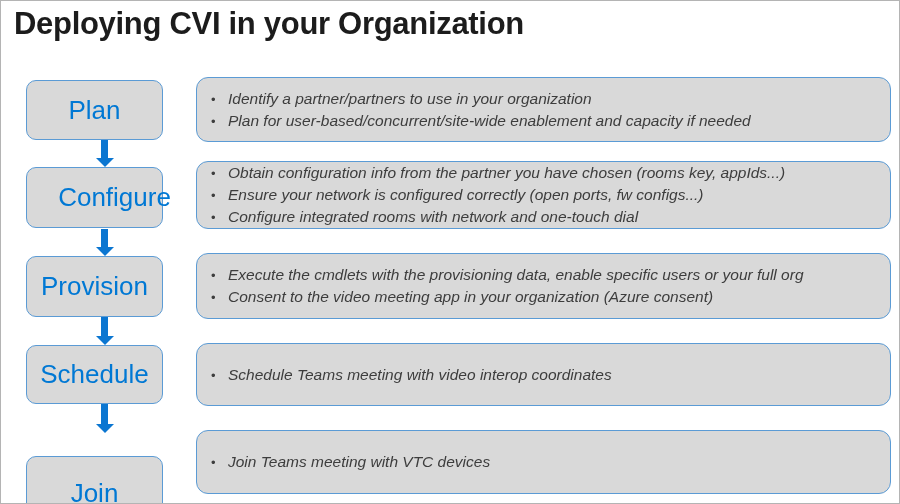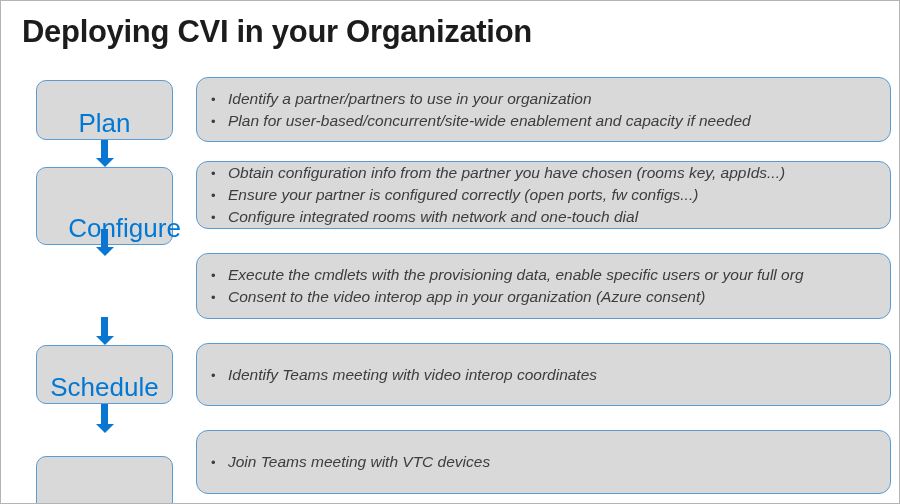--- a/index.html
+++ b/index.html
@@ -13,37 +13,37 @@
     width: 898px;
     height: 502px;
     background: #ffffff;
     border: 1px solid var(--frame-border, #b4b4b4);
     overflow: hidden;
   }
   .title {
     position: absolute;
     left: 13px;
     top: 5px;
-    margin: 8px;
+    margin: 0;
     font-size: 31px;
     font-weight: 700;
     letter-spacing: -0.3px;
     color: var(--title-text, #1c1c1c);
     white-space: nowrap;
   }
   .stepbox {
     position: absolute;
-    left: 35px;
+    left: 25px;
     width: 137px;
     box-sizing: border-box;
     background: var(--box-fill, #d9d9d9);
     border: 1.5px solid var(--box-border, #5b9bd5);
     border-radius: 10px;
     display: flex;
-    align-items: flex-end;
+    align-items: center;
     justify-content: center;
   }
   .stepbox .steplabel {
     font-size: 26px;
     color: var(--label-text, #0078d4);
     white-space: nowrap;
   }
   .descbox {
     position: absolute;
     left: 195px;
@@ -97,21 +97,21 @@
   }
   .arrow .head {
     width: 0;
     height: 0;
     border-left: 9.5px solid transparent;
     border-right: 9.5px solid transparent;
     border-top: 9px solid var(--arrow, #0b76d1);
   }
   
   .r1 { top: 79px;  height: 60px; }
-  .r2 { top: 166px; height: 78px; padding-left: 40px; }
+  .r2 { top: 166px; height: 61px; padding-left: 40px; }
   .r3 { top: 255px; height: 61px; }
   .r4 { top: 344px; height: 59px; }
   .r5 { top: 432px; height: 74px; margin-top: 23px; }
   .d1 { top: 76px;  height: 65px; }
   .d2 { top: 160px; height: 68px; }
   .d3 { top: 252px; height: 66px; }
   .d4 { top: 342px; height: 63px; }
   .d5 { top: 429px; height: 64px; }
   .a1 { top: 139px; height: 27px; }
   .a2 { top: 228px; height: 27px; }
@@ -149,58 +149,61 @@
     <span class="steplabel">Configure</span>
   </div>
   <div class="descbox d2">
     <ul class="bullets">
       <li>
         <span class="dot">•</span>
         <span class="btext">Obtain configuration info from the partner you have chosen (rooms key, appIds...)</span>
       </li>
       <li>
         <span class="dot">•</span>
-        <span class="btext">Ensure your partner is configured correctly (open ports, fw configs...)</span>
+        <span class="btext">Ensure your network is configured correctly (open ports, fw configs...)</span>
       </li>
       <li>
         <span class="dot">•</span>
         <span class="btext">Configure integrated rooms with network and one-touch dial</span>
       </li>
     </ul>
   </div>
   <div class="arrow a2">
     <div class="stem"></div>
     <div class="head"></div>
   </div>
 
+  <div class="stepbox r3">
+    <span class="steplabel">Provision</span>
+  </div>
   <div class="descbox d3">
     <ul class="bullets">
       <li>
         <span class="dot">•</span>
         <span class="btext">Execute the cmdlets with the provisioning data, enable specific users or your full org</span>
       </li>
       <li>
         <span class="dot">•</span>
-        <span class="btext">Consent to the video interop app in your organization (Azure consent)</span>
+        <span class="btext">Consent to the video meeting app in your organization (Azure consent)</span>
       </li>
     </ul>
   </div>
   <div class="arrow a3">
     <div class="stem"></div>
     <div class="head"></div>
   </div>
 
   <div class="stepbox r4">
     <span class="steplabel">Schedule</span>
   </div>
   <div class="descbox d4">
     <ul class="bullets">
       <li>
         <span class="dot">•</span>
-        <span class="btext">Identify Teams meeting with video interop coordinates</span>
+        <span class="btext">Schedule Teams meeting with video interop coordinates</span>
       </li>
     </ul>
   </div>
   <div class="arrow a4">
     <div class="stem"></div>
     <div class="head"></div>
   </div>
 
   <div class="stepbox r5">
     <span class="steplabel">Join</span>

